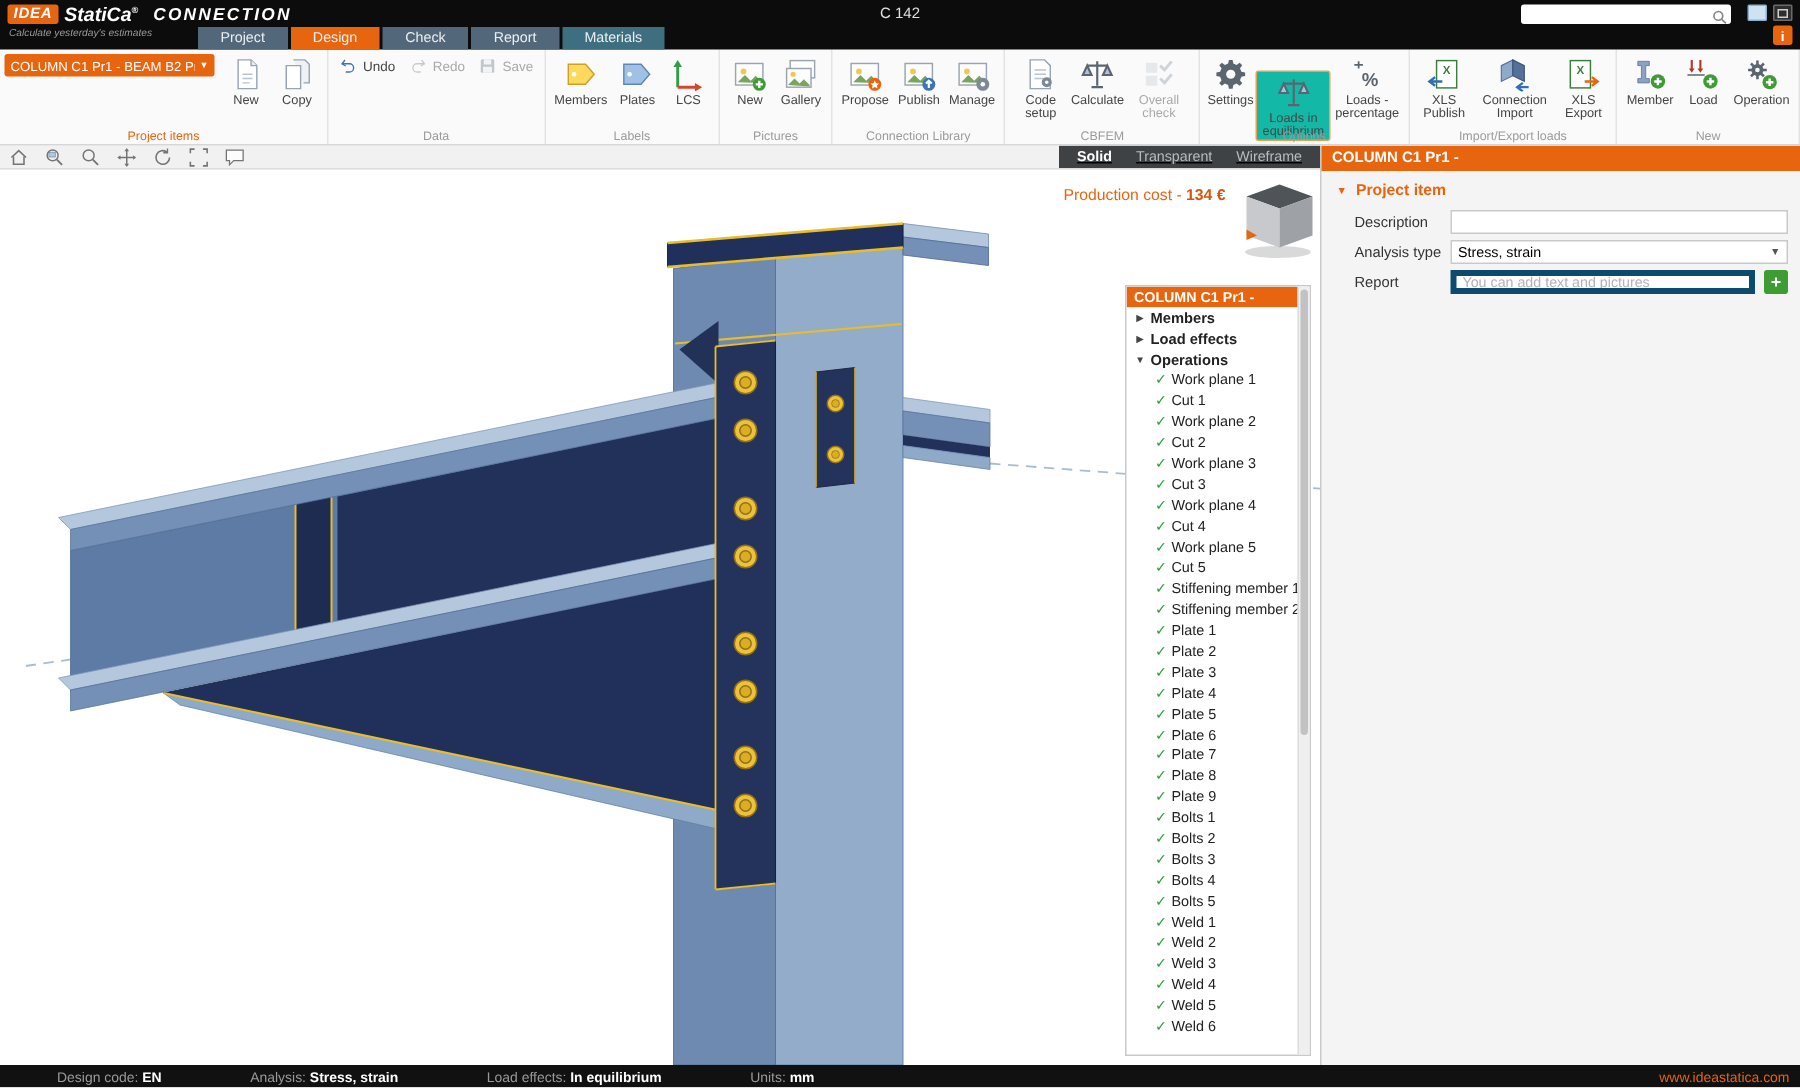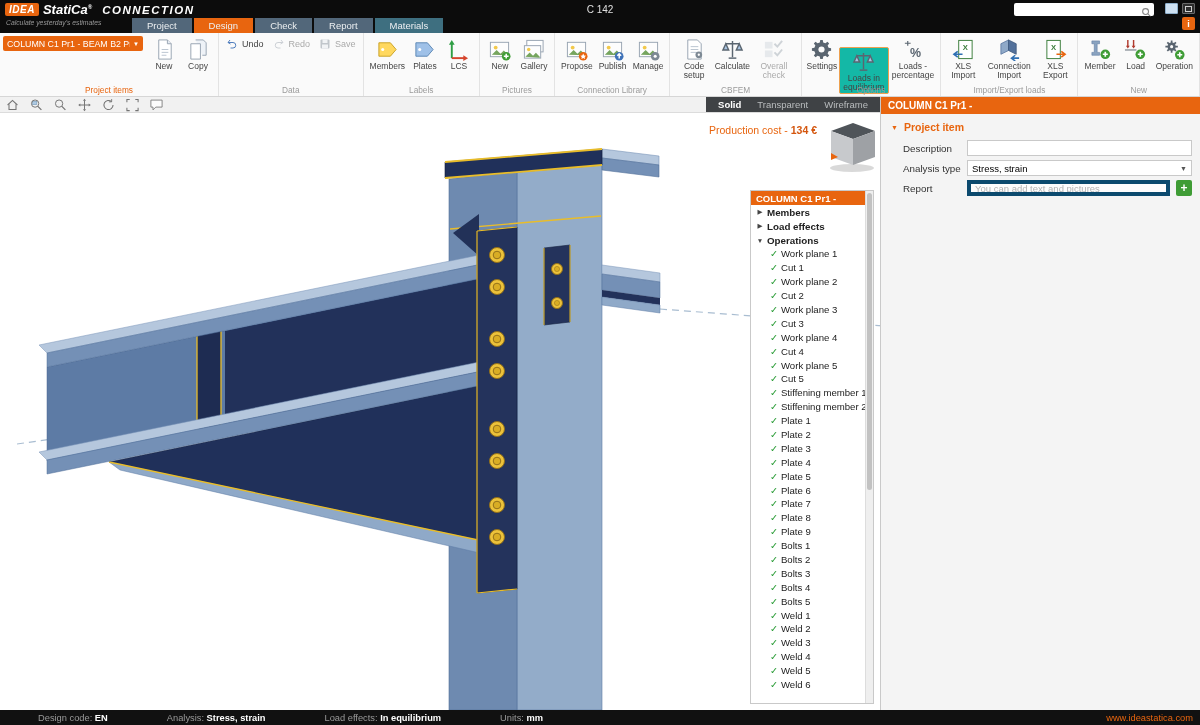--- a/index.html
+++ b/index.html
@@ -44,21 +44,21 @@
   .rbtn.disabled { opacity:.45; }
   .sbtn { display:flex; align-items:center; gap:4px; font-size:9px; color:#444; height:13px; padding:0 4px; cursor:pointer; }
   .sbtn .icn { width:12px; height:12px; } .sbtn .icn svg { width:100%; height:100%; display:block; }
   .sbtn.disabled { opacity:.45; }
   .selcol { display:flex; flex-direction:column; margin-right:4px; padding-top:1px; }
   .projsel { width:140px; height:15px; background:#E8650F; border-radius:2px; color:#fff; font-size:8.8px; display:flex; align-items:center; padding:0 4px; gap:3px; cursor:pointer; }
   .projsel .pseltext { flex:1; overflow:hidden; white-space:nowrap; }
   .projsel .caret { font-size:6px; }
 
   
-  .vtoolbar { position:absolute; top:97px; left:0; width:880px; height:16px; background:#f1f1f1; border-bottom:1px solid #dcdcdc; display:flex; align-items:center; padding-left:5px; gap:9px; z-index:15; }
+  .vtoolbar { position:absolute; top:97px; left:0; width:880px; height:16px; background:#f1f1f1; border-bottom:1px solid #dcdcdc; display:flex; align-items:center; padding-left:5px; gap:9px; z-index:15;text-decoration:underline; }
   .vtool { width:15px; height:14px; cursor:pointer; opacity:.8; } .vtool svg { width:100%; height:100%; display:block; }
   .vmodebar { margin-left:auto; height:100%; background:#3f4245; display:flex; align-items:center; padding:0 12px; gap:16px; }
   .vmode { font-size:9.5px; color:#b9bcbe; cursor:pointer; }
   .vmode.active { color:#fff; font-weight:bold; }
 
   
   .viewport { position:absolute; top:113px; left:17px; width:880px; height:597px; background:#fff; overflow:hidden; }
   .scene { position:absolute; inset:0; }
   .prodcost { position:absolute; top:11px; left:560px; width:240px; text-align:right; font-size:10.5px; color:#E8650F; }
   .prodcost .pcval { font-weight:bold; color:#d4560e; }
@@ -375,21 +375,21 @@
       <div class="rgroup">
         <div class="rbody">
           <div class="rbtn">
             <span class="icn">
               <svg viewBox="0 0 24 24">
                 <rect x="7" y="2.5" width="14" height="19" fill="#fff" stroke="#3B7D3B"></rect>
                 <text x="14" y="12" text-anchor="middle" font-size="8" font-weight="bold" fill="#3B7D3B">X</text>
                 <path d="M11 17H2m4-3-4 3 4 3" stroke="#2F6FB3" stroke-width="1.7" fill="none"></path>
               </svg>
             </span>
-            <span class="blabel">XLS Import</span>
+            <span class="blabel">XLS Publish</span>
           </div>
           <div class="rbtn">
             <span class="icn">
               <svg viewBox="0 0 24 24">
                 <polygon points="3,17 3,6 11,2 11,13" fill="#8FA9C8" stroke="#53719B" stroke-width="0.8"></polygon>
                 <polygon points="11,13 11,2 19,6 19,17" fill="#53719B" stroke="#3A5578" stroke-width="0.8"></polygon>
                 <path d="M22 21h-8m4-3-4 3 4 3" stroke="#2F6FB3" stroke-width="1.6" fill="none"></path>
               </svg>
             </span>
             <span class="blabel">Connection Import</span>

